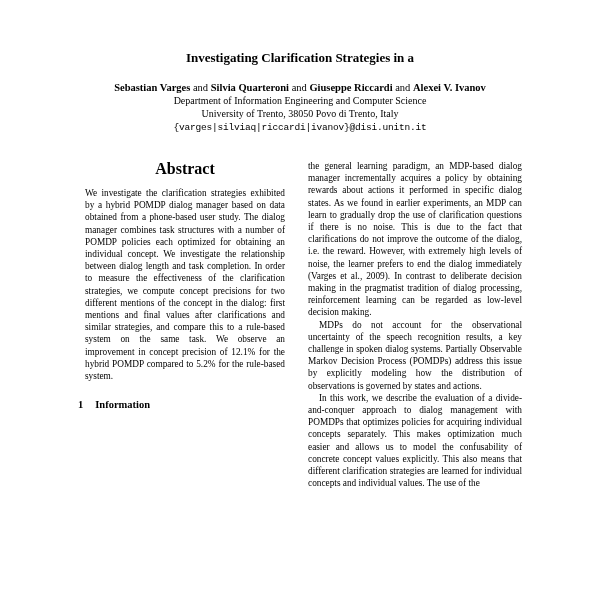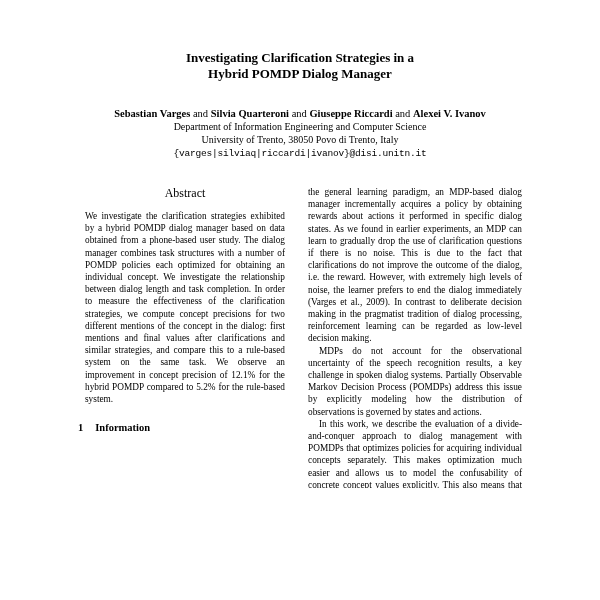--- a/index.html
+++ b/index.html
@@ -15,21 +15,21 @@
     overflow:hidden;
     background:#ffffff;
   }
   .title {
     text-align:center;
     font-size:13px; line-height:16px;
     font-weight:bold;
   }
   .authors {
     text-align:center;
-    margin-top:25px;
+    margin-top:15px;
     font-size:10.5px; line-height:13px;
   }
   .authors .author-name { font-weight:bold; }
   .authors .and { font-weight:normal; }
   .affil {
     text-align:center;
     font-size:10px; line-height:13px;
   }
   .email {
     text-align:center;
@@ -39,22 +39,22 @@
     letter-spacing:-0.2px;
   }
   .columns {
     display:flex;
     gap:16px;
     margin-top:26px;
   }
   .col { flex:1; min-width:0; }
   .abstract-heading {
     text-align:center;
-    font-size:12px;
-    font-weight:normal;
+    font-size:16px;
+    font-weight:bold;
     margin-bottom:9px;
   }
   .abstract-text {
     font-size:9.3px; line-height:12.2px;
     text-align:justify;
     padding:0 7px;
     hyphens:auto; -webkit-hyphens:auto;
   }
   .section-heading {
     font-size:10.5px;
@@ -72,21 +72,20 @@
   .noindent { text-indent:0; }
 </style>
 </head>
 <body>
 
 <div class="page">
 
   <header>
     <h1 class="title">
       <span>Investigating Clarification Strategies in a</span><br>
-      <span>Hybrid POMDP Dialog Manager</span>
     </h1>
 
     <div class="authors">
       <span class="author-name">Sebastian Varges</span>
       <span class="and">and</span>
       <span class="author-name">Silvia Quarteroni</span>
       <span class="and">and</span>
       <span class="author-name">Giuseppe Riccardi</span>
       <span class="and">and</span>
       <span class="author-name">Alexei V. Ivanov</span>

